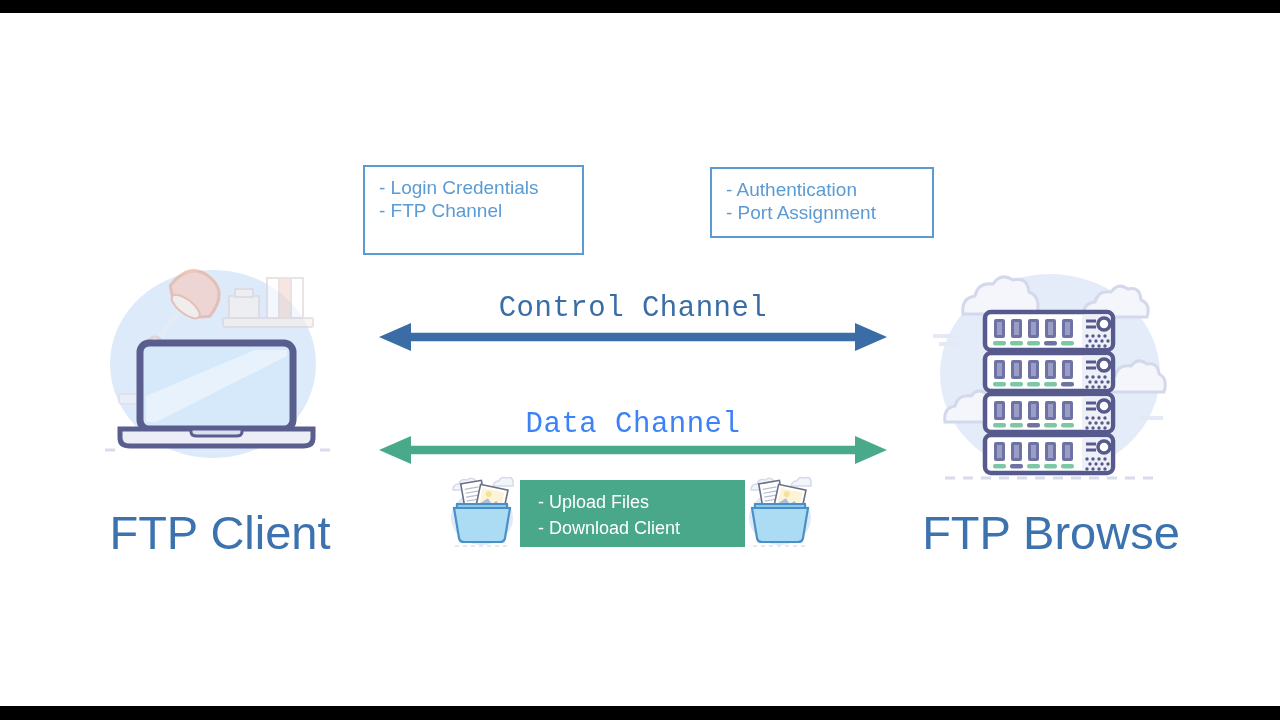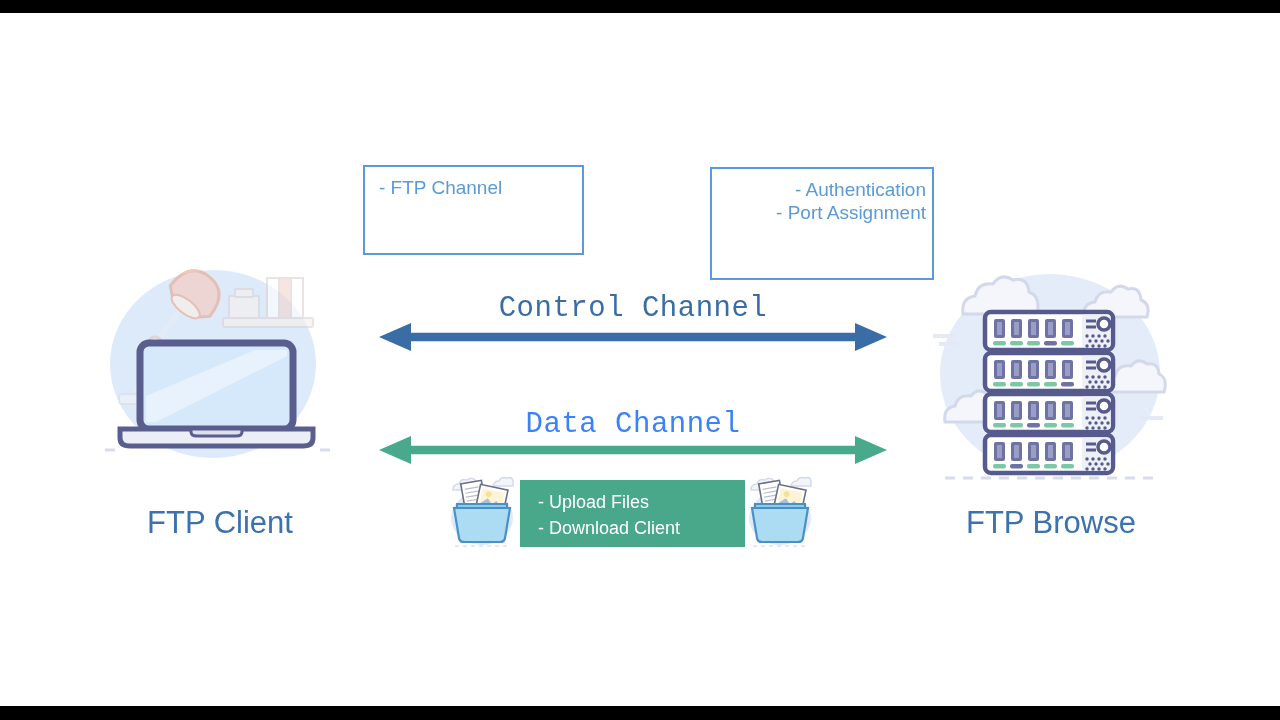--- a/index.html
+++ b/index.html
@@ -16,21 +16,21 @@
   .note-box {
     position: absolute;
     border: 2px solid #5b9bd5;
     color: #5b9bd5;
     font-size: 19px;
     line-height: 1.23;
     padding: 9px 6px 9px 14px;
     background: #ffffff;
   }
   #client-note { left: 363px; top: 165px; width: 221px; height: 90px; }
-  #server-note { left: 710px; top: 167px; width: 224px; height: 113px; text-align: right; }
+  #server-note { left: 710px; top: 167px; width: 224px; height: 71px; }
 
   .channel-label {
     position: absolute;
     left: 378px;
     width: 510px;
     text-align: center;
     font-size: 29px;
     letter-spacing: 0.5px;
     font-family: Liberation Mono, monospace;
   }
@@ -52,39 +52,40 @@
   }
 
   .folder { position: absolute; width: 70px; height: 76px; }
   #folder-left  { left: 447px; top: 474px; }
   #folder-right { left: 745px; top: 474px; }
 
   .endpoint-label {
     position: absolute;
     width: 360px;
     text-align: center;
-    font-size: 31px;
+    font-size: 47px;
     color: #3c72ae;
     font-weight: 400;
     top: 505px;
   }
   #client-label { left: 40px; }
   #server-label { left: 871px; }
 
   .illustration { position: absolute; }
   #client-illustration { left: 95px;  top: 256px; width: 250px; height: 214px; }
   #server-illustration { left: 925px; top: 262px; width: 250px; height: 220px; }
 </style>
 </head>
 <body>
 
 <div class="letterbox top"></div>
 <div class="letterbox bottom"></div>
 
 <div class="note-box" id="client-note">
+  <div>- Login Credentials</div>
   <div>- FTP Channel</div>
 </div>
 
 <div class="note-box" id="server-note">
   <div>- Authentication</div>
   <div>- Port Assignment</div>
 </div>
 
 <div class="channel-label" id="control-label">Control Channel</div>
 <svg class="channel-arrow" id="control-arrow" viewBox="0 0 510 34">

